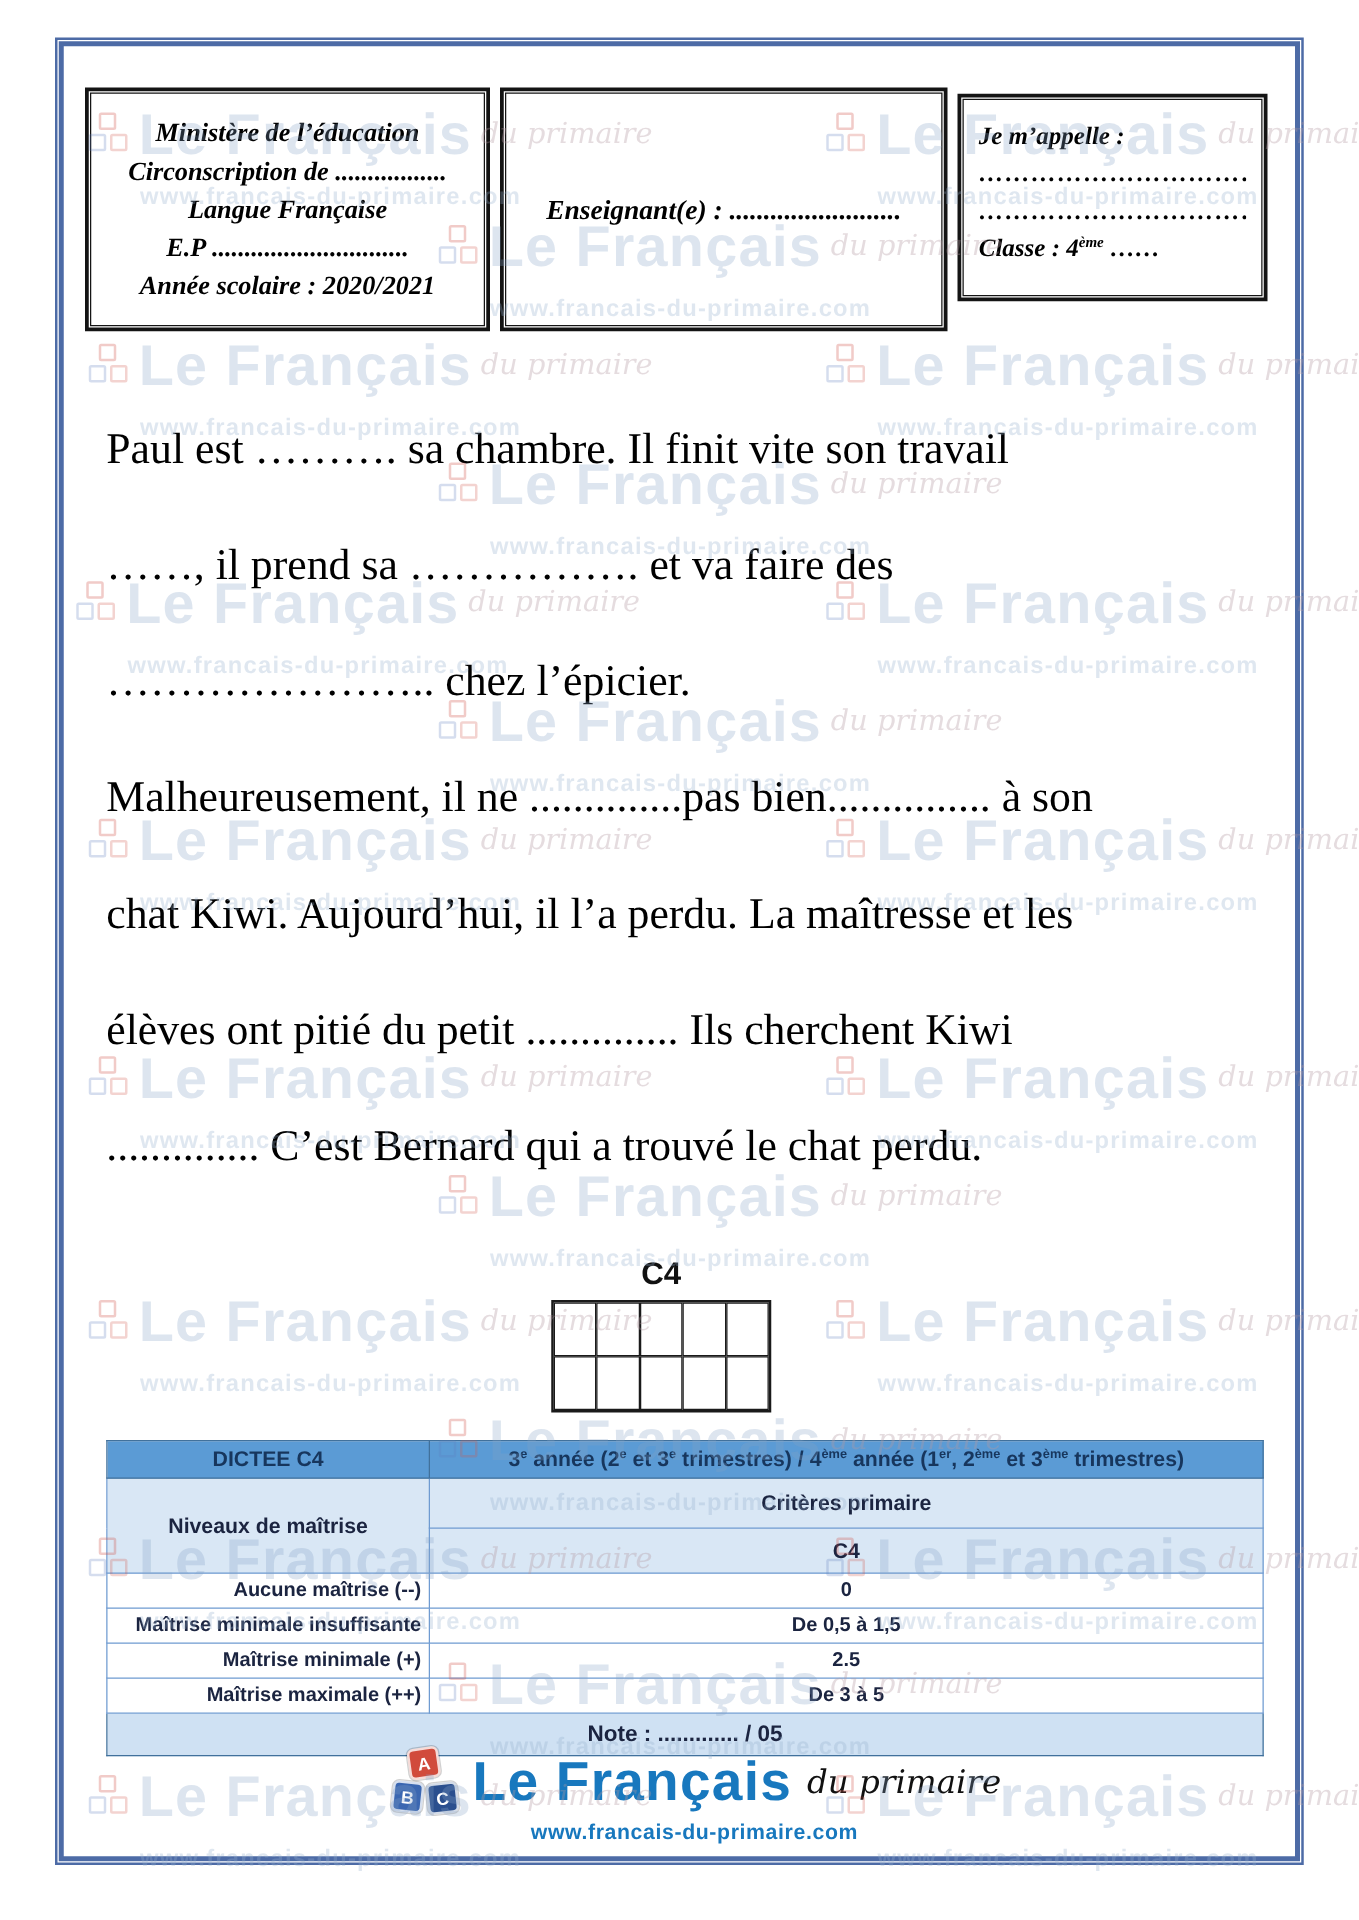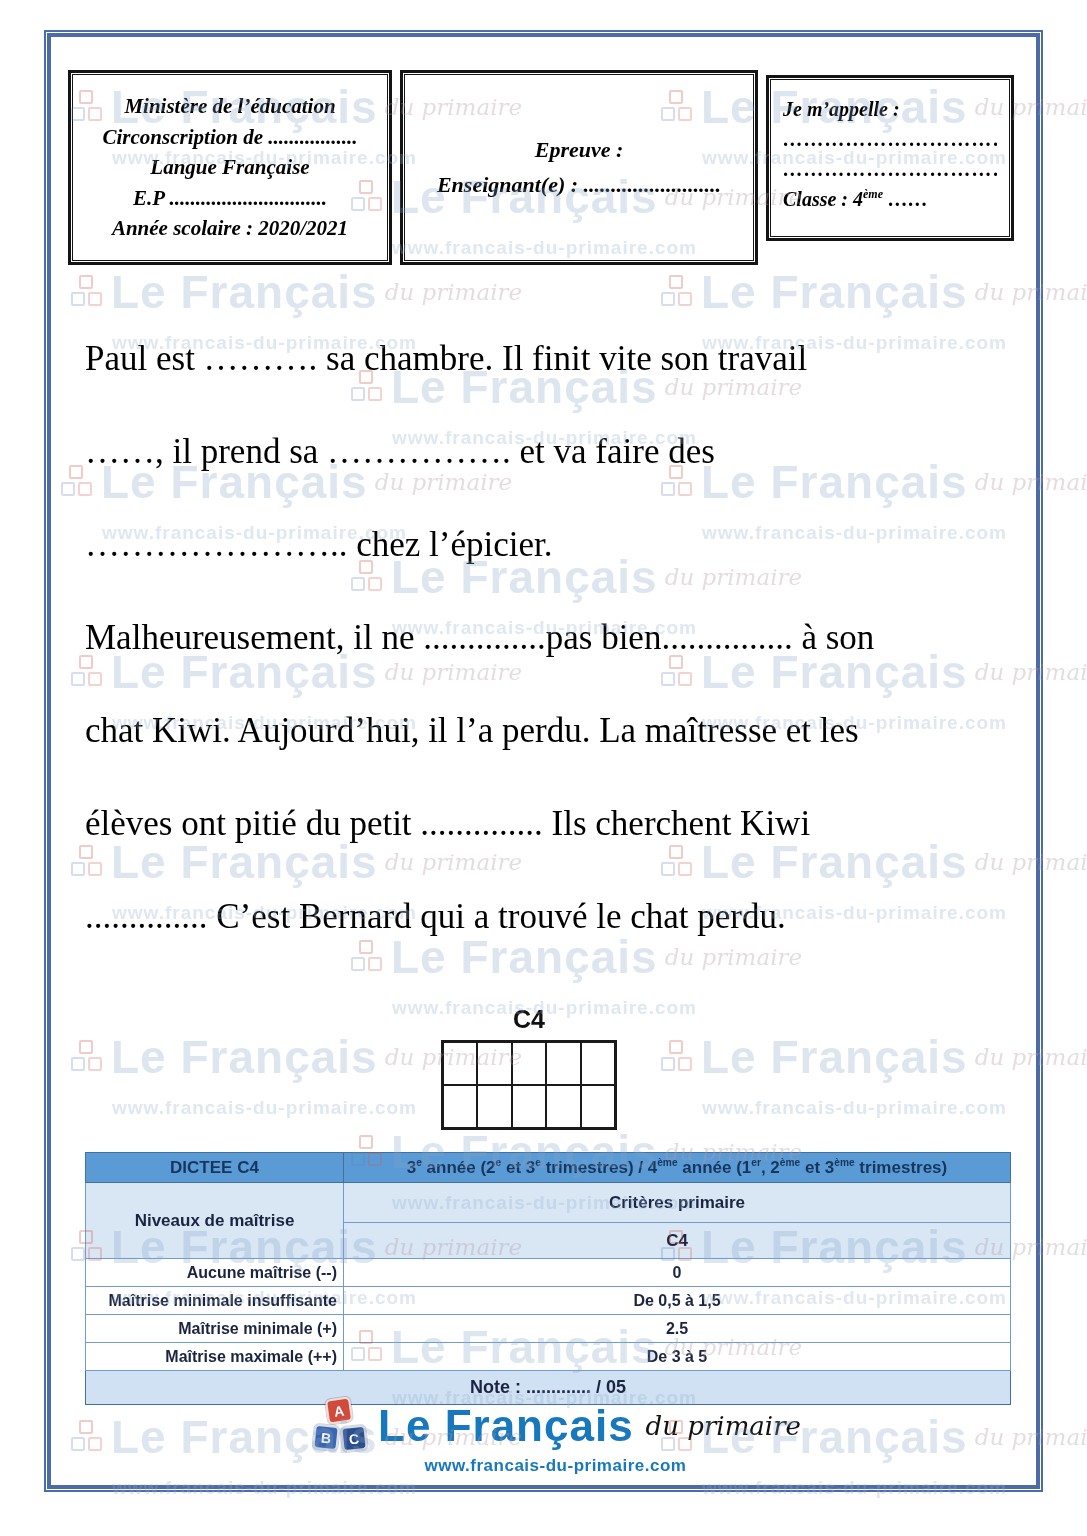--- a/index.html
+++ b/index.html
@@ -93,21 +93,20 @@
 
   <div class="header-row">
     <div class="dbox box1">
       <div class="ln">Ministère de l’éducation</div>
       <div class="ln">Circonscription de .................</div>
       <div class="ln">Langue Française</div>
       <div class="ln">E.P ..............................</div>
       <div class="ln">Année scolaire : 2020/2021</div>
     </div>
     <div class="dbox box2">
-      <div>Epreuve :</div>
       <div>Enseignant(e) : .........................</div>
     </div>
     <div class="dbox box3">
       <div>Je m’appelle :</div>
       <div class="dots">………………………………</div>
       <div class="dots">……………………………</div>
       <div>Classe : 4<sup>ème</sup> ……</div>
     </div>
   </div>
 

